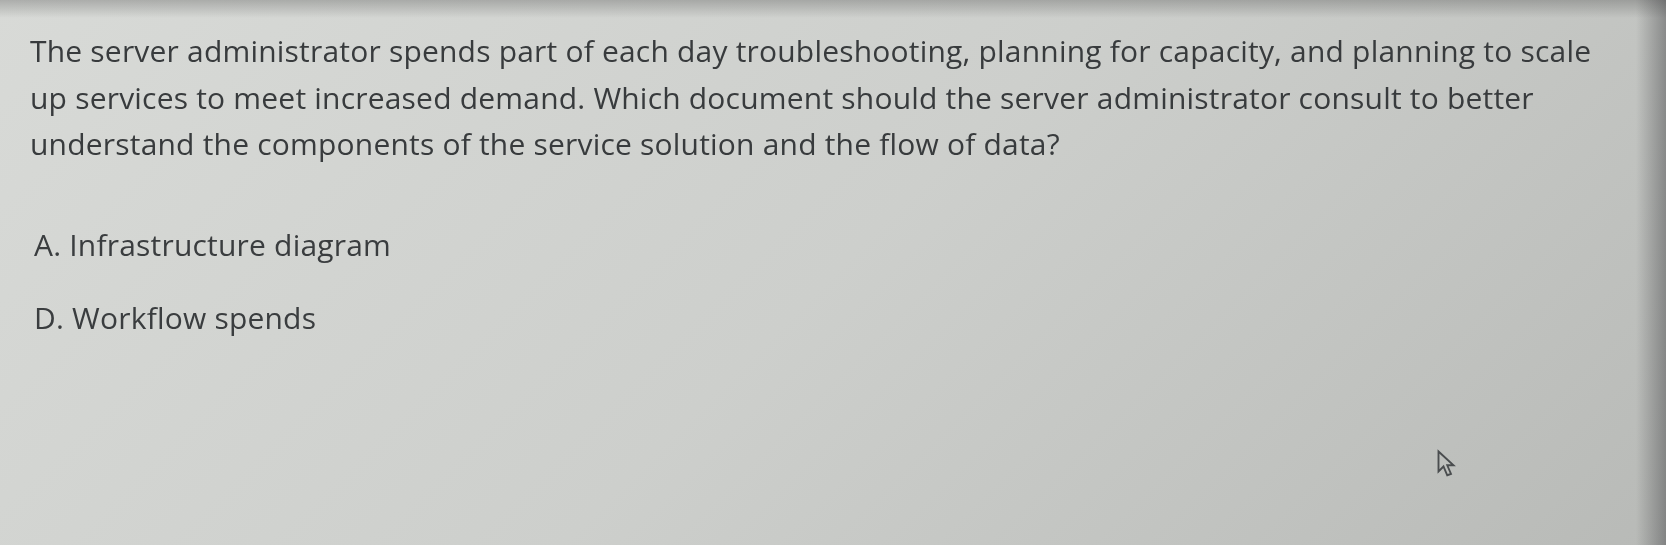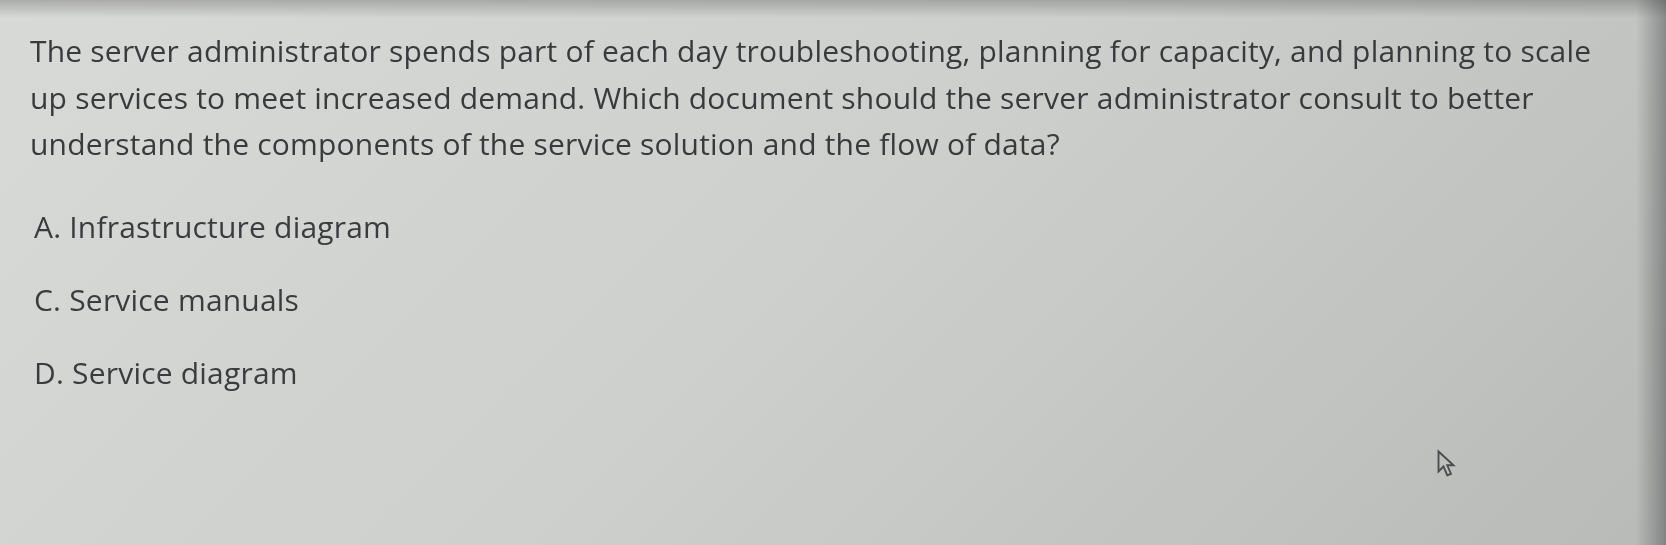--- a/index.html
+++ b/index.html
@@ -15,21 +15,21 @@
       color: #3a3d3f;
       padding: 28px 30px 20px 30px;
       position: relative;
       overflow: hidden;
     }
     .question-block {
       font-size: 30px;
       line-height: 1.55;
       font-weight: 400;
       color: #383b3d;
-      margin-bottom: 38px;
+      margin-bottom: 56px;
       letter-spacing: 0.2px;
     }
     .options {
       display: flex;
       flex-direction: column;
       gap: 32px;
       padding-left: 4px;
     }
     .option {
       font-size: 30px;
@@ -75,26 +75,22 @@
 <div class="edge-shadow-right"></div>
 
 <div class="question-block">The server administrator spends part of each day troubleshooting, planning for capacity, and planning to scale up services to meet increased demand. Which document should the server administrator consult to better understand the components of the service solution and the flow of data?</div>
 
 <div class="options">
   <div class="option">
     <span>A.</span>
     <span>Infrastructure diagram</span>
   </div>
   <div class="option">
-    <span>C.</span>
-    <span>Service manuals</span>
-  </div>
-  <div class="option">
     <span>D.</span>
-    <span>Service diagram</span>
+    <span>Workflow spends</span>
   </div>
 </div>
 
 <div class="cursor">
   <svg viewBox="0 0 16 24">
     <path d="M2 2 L2 18 L6 14 L9 21 L12 20 L9 13 L14 13 Z"></path>
   </svg>
 </div>
 
 </body></html>

